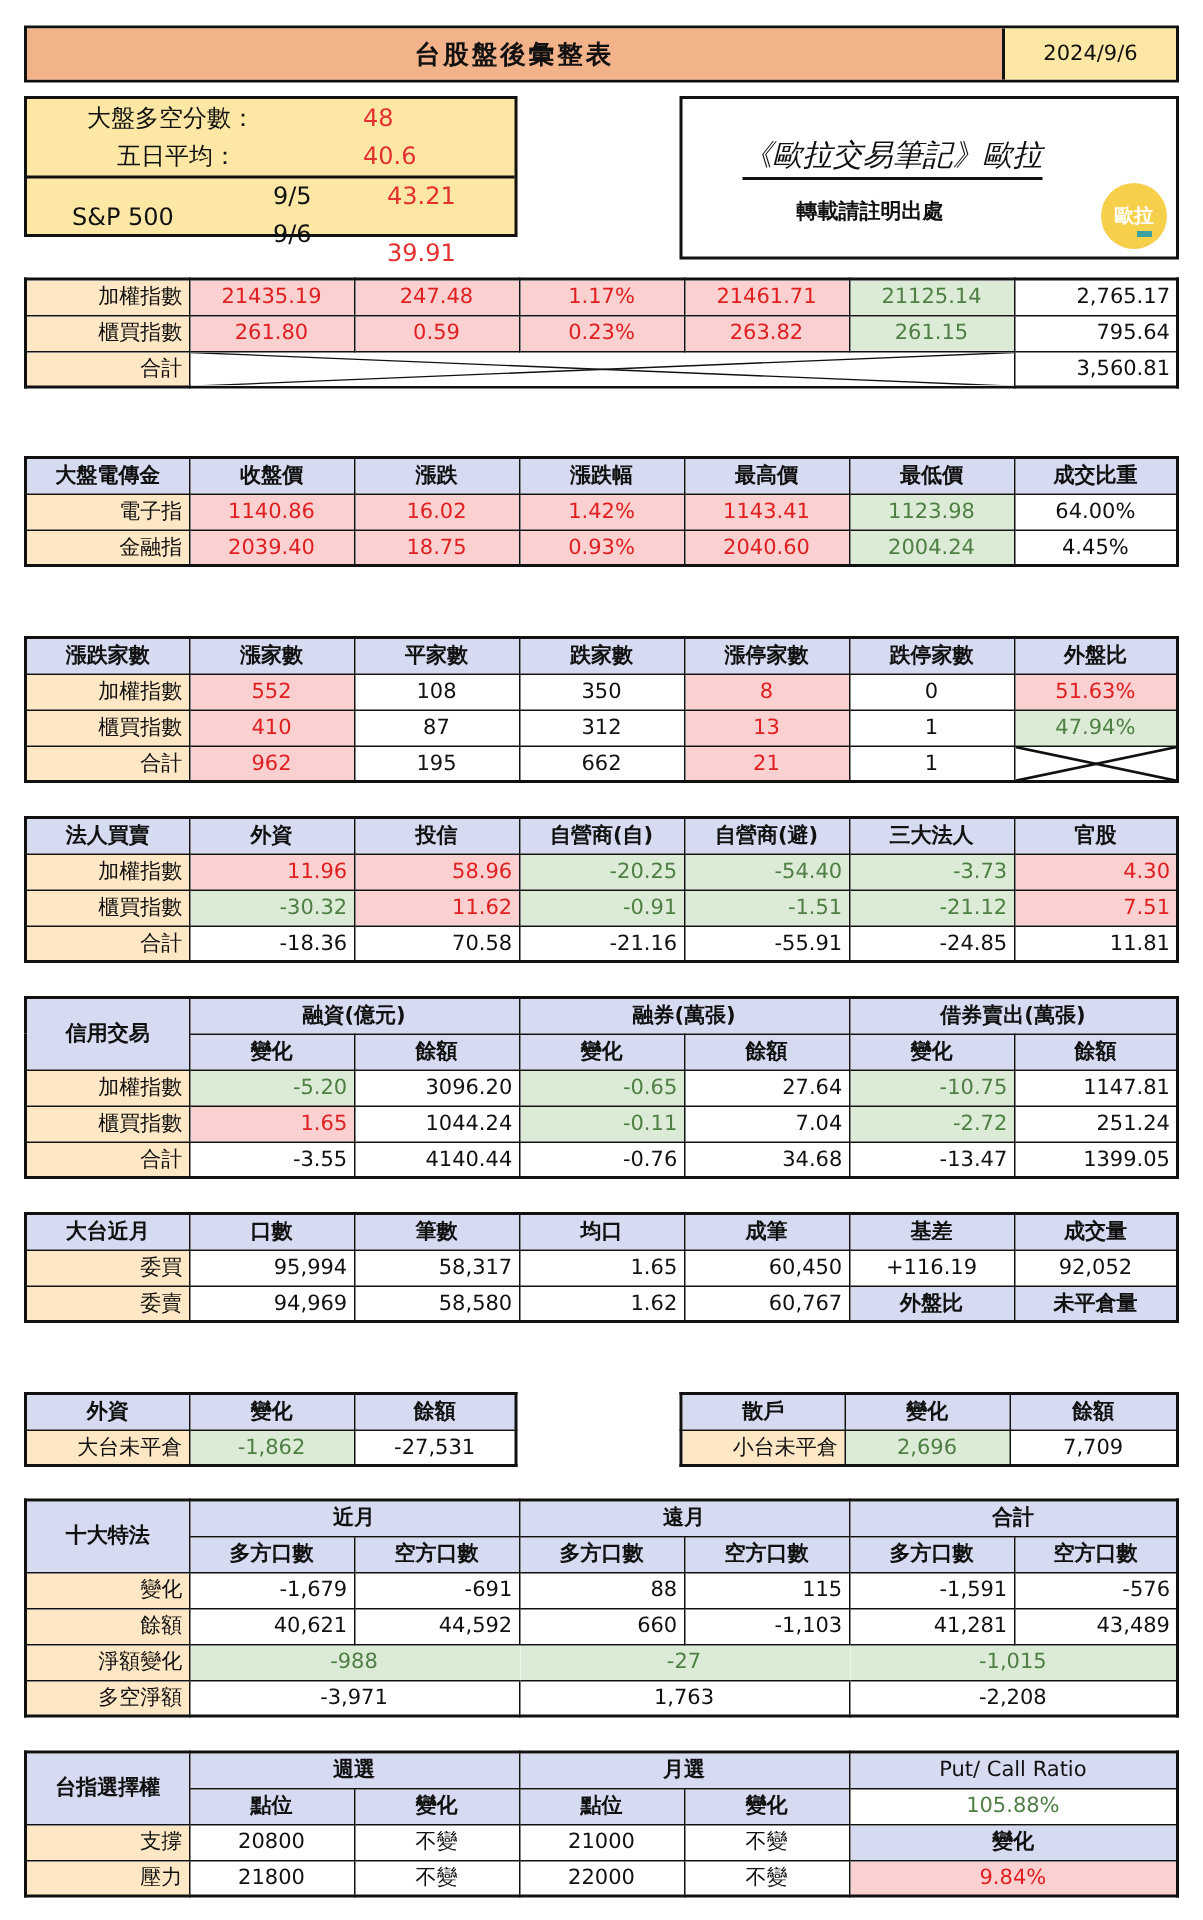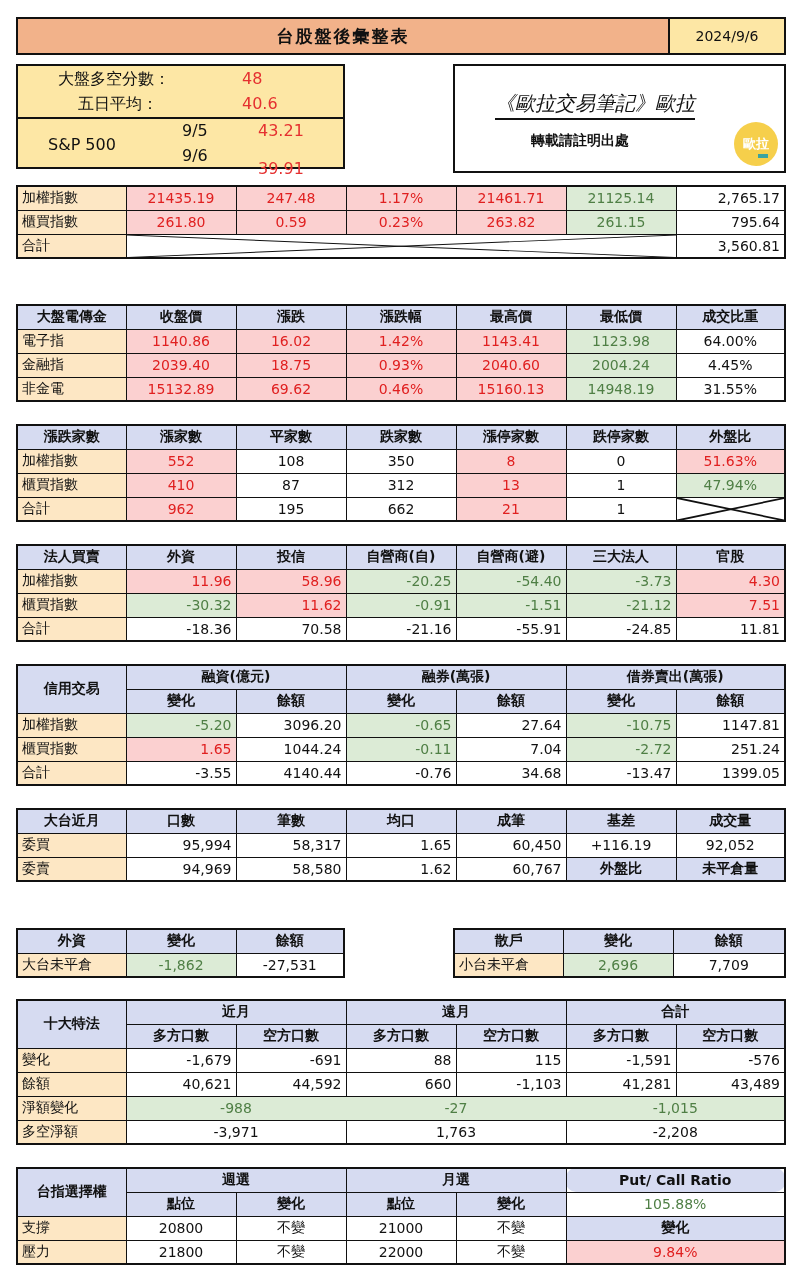--- a/index.html
+++ b/index.html
@@ -7,38 +7,38 @@
   body { position: relative; font-family: "DejaVu Sans", "Liberation Sans", sans-serif; color: #111; }
 
   .abs { position: absolute; }
 
   
   .title-bar { left: 16px; top: 17px; width: 770px; height: 38px; border: 2px solid #111; display: flex; }
   .title-main { flex: 1; background: #f2b28a; border-right: 2px solid #111; display: flex; align-items: center; justify-content: center; font-size: 17px; font-weight: bold; letter-spacing: 2px; }
   .title-date { width: 114px; background: #fde7a5; display: flex; align-items: center; justify-content: center; font-size: 14px; }
 
   
-  .score-panel { left: 16px; top: 64px; width: 329px; height: 105px; border: 2px solid #111; background: #fde7a5; }
+  .score-panel { left: 16px; top: 64px; width: 329px; height: 94px; border: 2px solid #111; background: #fde7a5; }
   .score-top { height: 53px; border-bottom: 2px solid #111; position: relative; }
   .score-bottom { height: 52px; position: relative; margin-left: 16px; }
   .sp { position: absolute; font-size: 16px; }
   .red { color: #e53030; }
 
   
   .brand-panel { left: 453px; top: 64px; width: 333px; height: 109px; border: 2px solid #111; background: #fff; }
   .brand-title { position: absolute; left: 40px; top: 24px; font-size: 20px; font-weight: normal; font-style: italic; border-bottom: 2px solid #111; padding-bottom: 1px; white-space: nowrap; }
   .brand-sub { position: absolute; left: 76px; top: 66px; font-size: 14px; font-weight: bold; }
   .brand-logo { position: absolute; right: 6px; top: 56px; width: 44px; height: 44px; border-radius: 50%; background: #f6cf4b; color: #fff; font-size: 13px; font-weight: bold; display: flex; align-items: center; justify-content: center; }
   .brand-logo .bars { position: absolute; right: 10px; bottom: 8px; width: 10px; height: 4px; background: #3aa3a0; }
 
   
   table { position: absolute; left: 16px; width: 770px; border-collapse: collapse; table-layout: fixed; border: 2px solid #111; }
   td, th { border: 1.5px solid #111; height: 24px; font-size: 14px; padding: 0 4px; white-space: nowrap; overflow: hidden; }
   th { background: #d6dbf1; font-weight: bold; text-align: center; }
-  td.lbl { background: #fde7c4; text-align: left; }
+  td.lbl { background: #fde7c4; text-align: right; }
   td.n { text-align: right; background: #fff; }
   td.c { text-align: center; background: #fff; }
   td.up { background: #fbd0d0; color: #e02020; }
   td.dn { background: #dcebd6; color: #4f7f45; }
   td.x { position: relative; background: #fff; }
   td.x svg { position: absolute; left: 0; top: 0; width: 100%; height: 100%; }
   col.c0 { width: 109px; }
   col.cx { width: 110px; }
 
   .small-table { width: 329px; }
@@ -149,29 +149,20 @@
   </tr>
   <tr>
     <td class="lbl">金融指</td>
     <td class="c up">2039.40</td>
     <td class="c up">18.75</td>
     <td class="c up">0.93%</td>
     <td class="c up">2040.60</td>
     <td class="c dn">2004.24</td>
     <td class="c">4.45%</td>
   </tr>
-  <tr>
-    <td class="lbl">非金電</td>
-    <td class="c up">15132.89</td>
-    <td class="c up">69.62</td>
-    <td class="c up">0.46%</td>
-    <td class="c up">15160.13</td>
-    <td class="c dn">14948.19</td>
-    <td class="c">31.55%</td>
-  </tr>
 </tbody>
   </table>
 
 <table style="top:424px;">
   <colgroup>
       <col class="c0">
       <col class="cx">
       <col class="cx">
       <col class="cx">
       <col class="cx">
@@ -475,21 +466,21 @@
       <col class="cx">
       <col class="cx">
       <col class="cx">
       <col>
     </colgroup>
   <tbody>
       <tr>
     <th rowspan="2">台指選擇權</th>
     <th colspan="2">週選</th>
     <th colspan="2">月選</th>
-    <th colspan="2" style="font-weight:bold;border-radius:10px;">Put/ Call Ratio</th>
+    <th colspan="2" style="font-weight:normal;">Put/ Call Ratio</th>
   </tr>
   <tr>
     <th>點位</th>
     <th>變化</th>
     <th>點位</th>
     <th>變化</th>
     <td class="c" colspan="2" style="color:#4f7f45;">105.88%</td>
   </tr>
   <tr>
     <td class="lbl">支撐</td>

